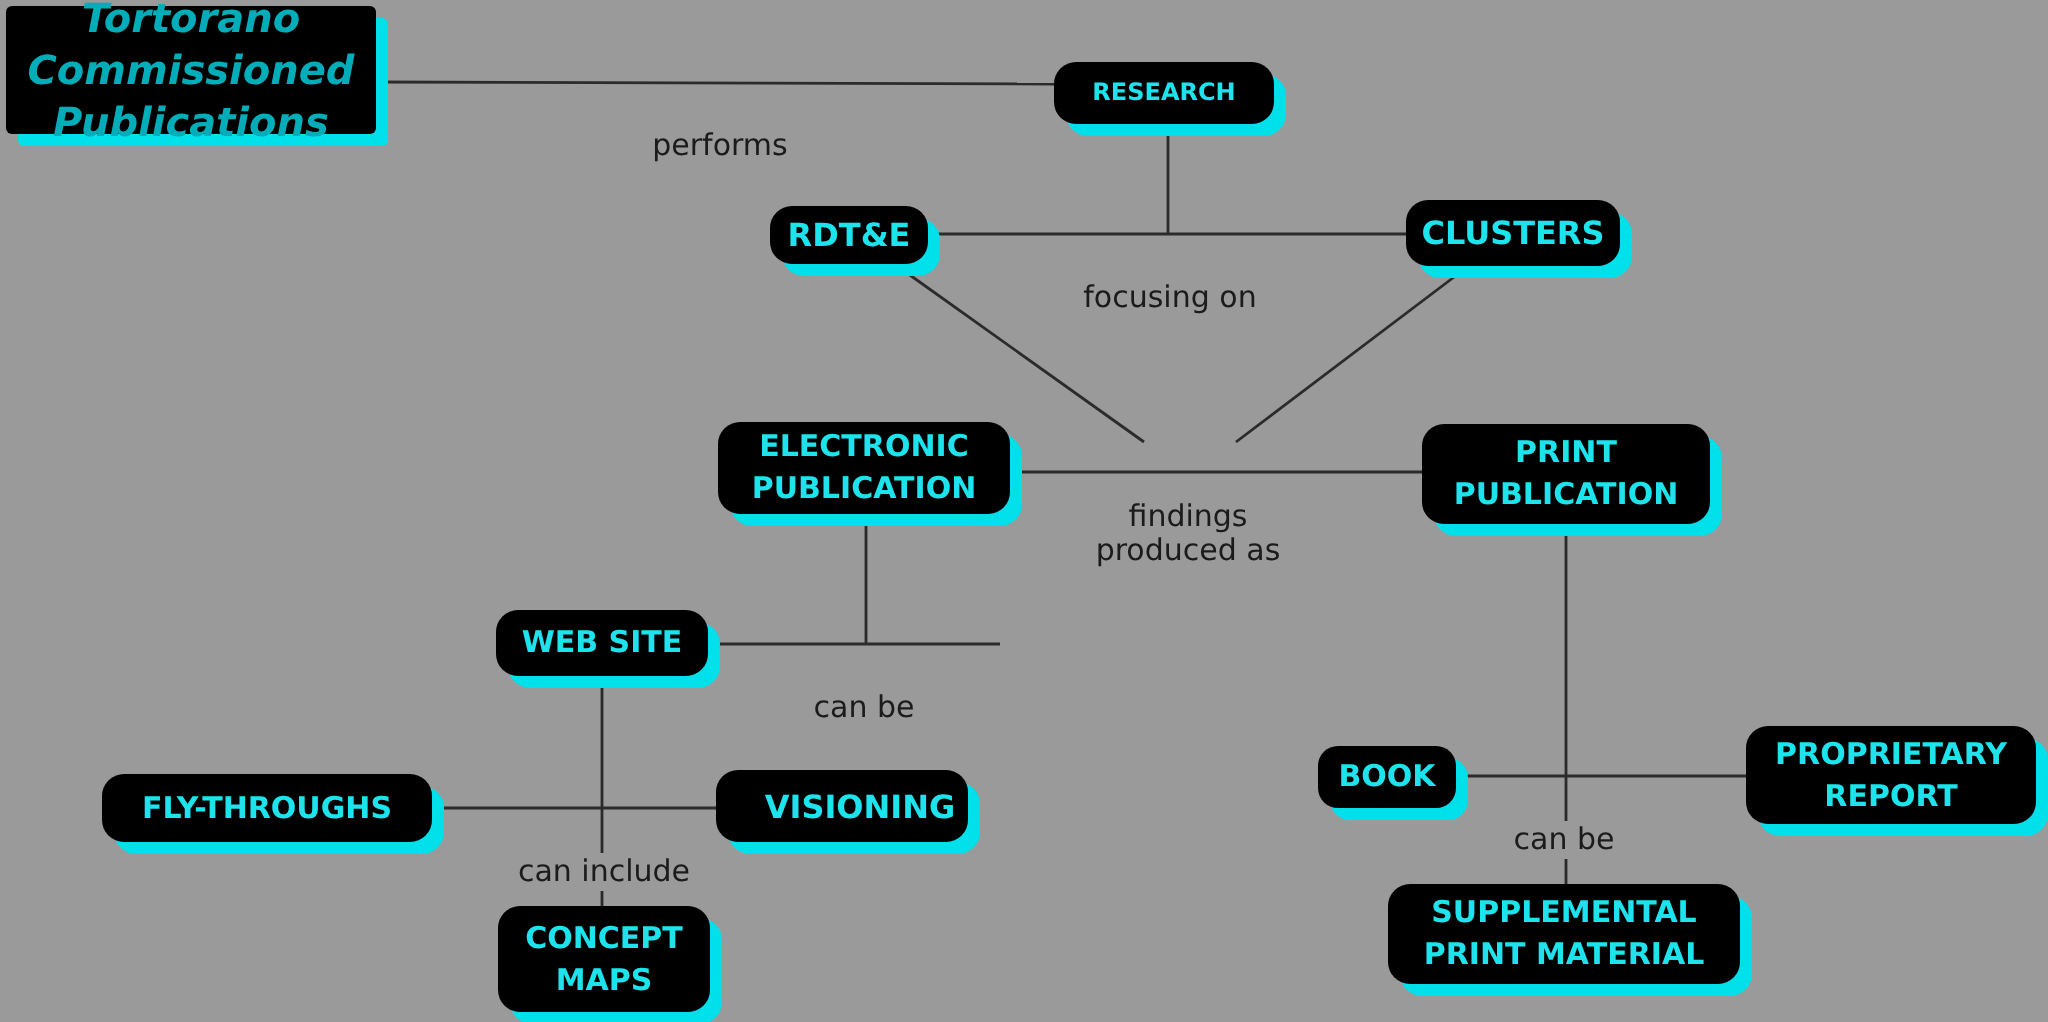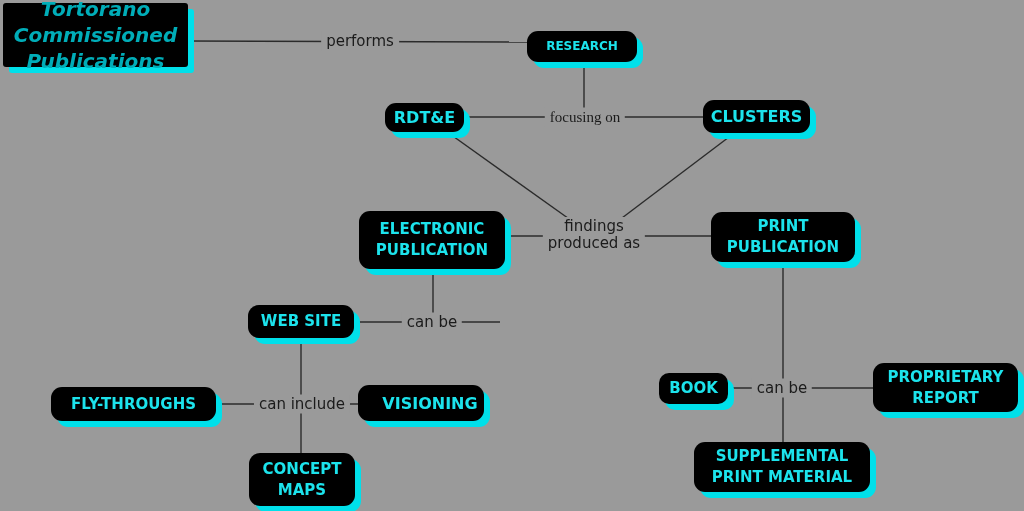--- a/index.html
+++ b/index.html
@@ -22,24 +22,24 @@
   #lines{position:absolute;left:0;top:0;width:1024px;height:511px;z-index:1;}
   #lines line{stroke:var(--line);stroke-width:1.4;}
 
   .link-label{
     position:absolute;z-index:2;
     transform:translate(-50%,-50%);
     background:var(--bg);
     color:var(--label-text);
     font-size:15px;line-height:17px;
     padding:1px 5px;
-    white-space:pre-line;text-align:center;
+    white-space:pre-line;text-align:center;margin-top:32px;
   }
   #label-performs{left:360px;top:41px;}
-  #label-focusing-on{left:585px;top:117px;font-family:Liberation Serif, serif;}
+  #label-focusing-on{left:585px;top:117px;}
   #label-findings{left:594px;top:235px;}
   #label-can-be-web{left:432px;top:322px;}
   #label-can-include{left:302px;top:404px;}
   #label-can-be-print{left:782px;top:388px;}
 
   .node{
     position:absolute;z-index:3;
     box-sizing:border-box;
     background:var(--node-bg);
     color:var(--node-text);
@@ -60,21 +60,21 @@
     font-weight:bold;font-style:italic;
     font-size:20px;line-height:26px;
     border-radius:3px;
     box-shadow:6px 6px 0 0 var(--node-shadow);
     display:flex;align-items:center;justify-content:center;
     text-align:center;white-space:pre-line;
   }
   #node-research{left:527px;top:31px;width:110px;height:31px;font-size:12px;}
   #node-rdte{left:385px;top:103px;width:79px;height:29px;font-size:16px;}
   #node-clusters{left:703px;top:100px;width:107px;height:33px;font-size:16px;}
-  #node-electronic-publication{left:359px;top:211px;width:146px;height:58px;}
+  #node-electronic-publication{left:359px;top:211px;width:146px;height:46px;}
   #node-print-publication{left:711px;top:212px;width:144px;height:50px;}
   #node-web-site{left:248px;top:305px;width:106px;height:33px;}
   #node-power-point-presentation{left:500px;top:297px;width:159px;height:47px;}
   #node-fly-throughs{left:51px;top:387px;width:165px;height:34px;}
   #node-visioning{left:358px;top:385px;width:126px;height:36px;font-size:16px;padding-left:18px;}
   #node-concept-maps{left:249px;top:453px;width:106px;height:53px;}
   #node-book{left:659px;top:373px;width:69px;height:31px;border-radius:10px;}
   #node-proprietary-report{left:873px;top:363px;width:145px;height:49px;}
   #node-supplemental-print-material{left:694px;top:442px;width:176px;height:50px;}
 </style>

